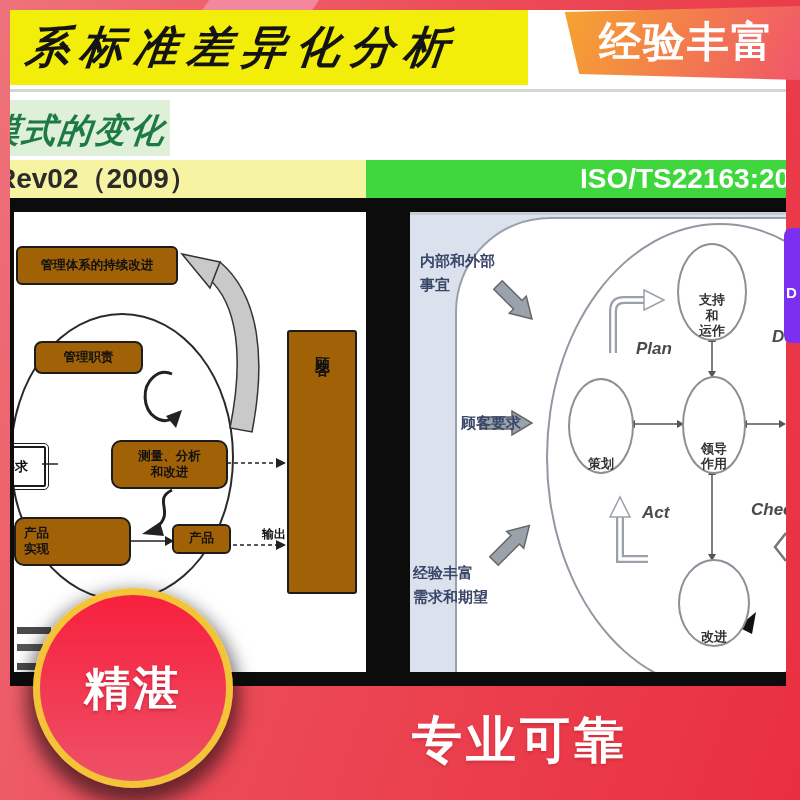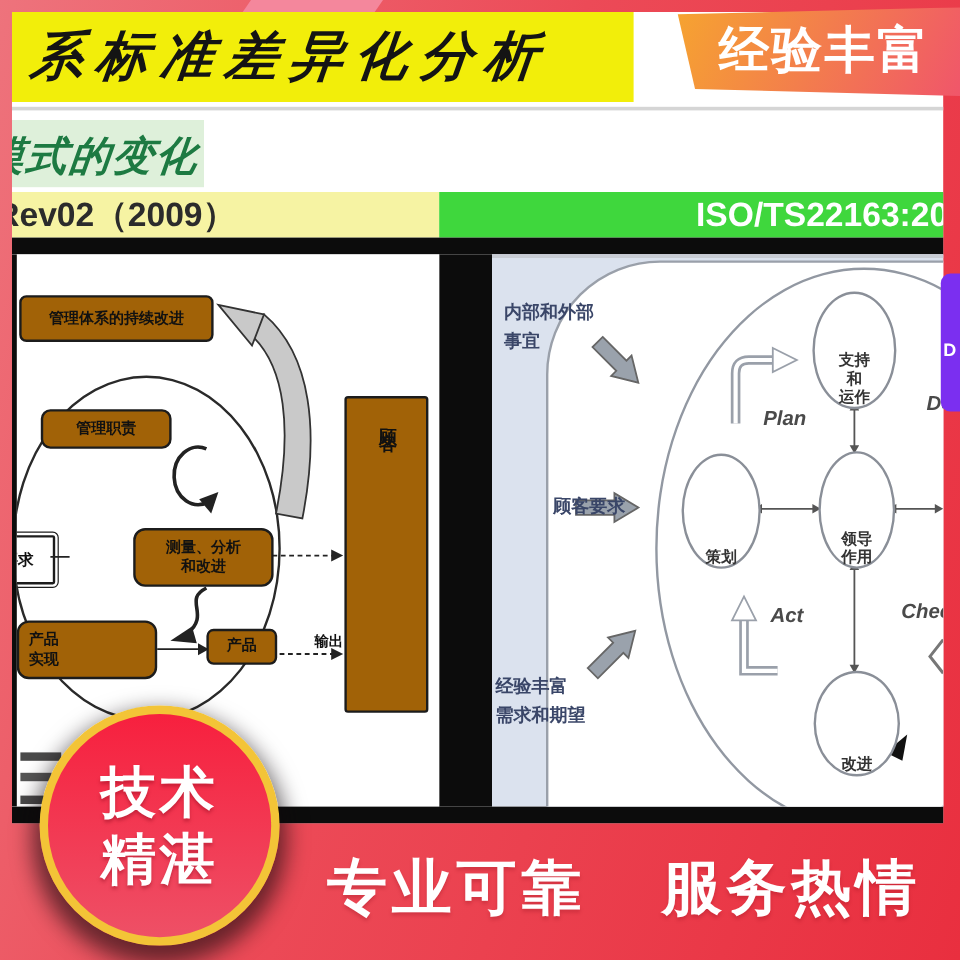--- a/index.html
+++ b/index.html
@@ -255,19 +255,17 @@
   <div class="pdca" style="left:232px;top:288px;">Act</div>
   <div class="pdca" style="left:341px;top:285px;">Check</div>
   <div class="pdca" style="left:362px;top:112px;">Do</div>
 </div>
 
 <div class="abs purple-block"></div>
 <div class="abs do-fragment">D</div>
 
 <div class="abs slogan">
   <span>专业可靠</span>
-  <span>服务热情</span>
 </div>
 
 <div class="abs tech-badge">
-  <div>技术</div>
   <div>精湛</div>
 </div>
 
 </body></html>

